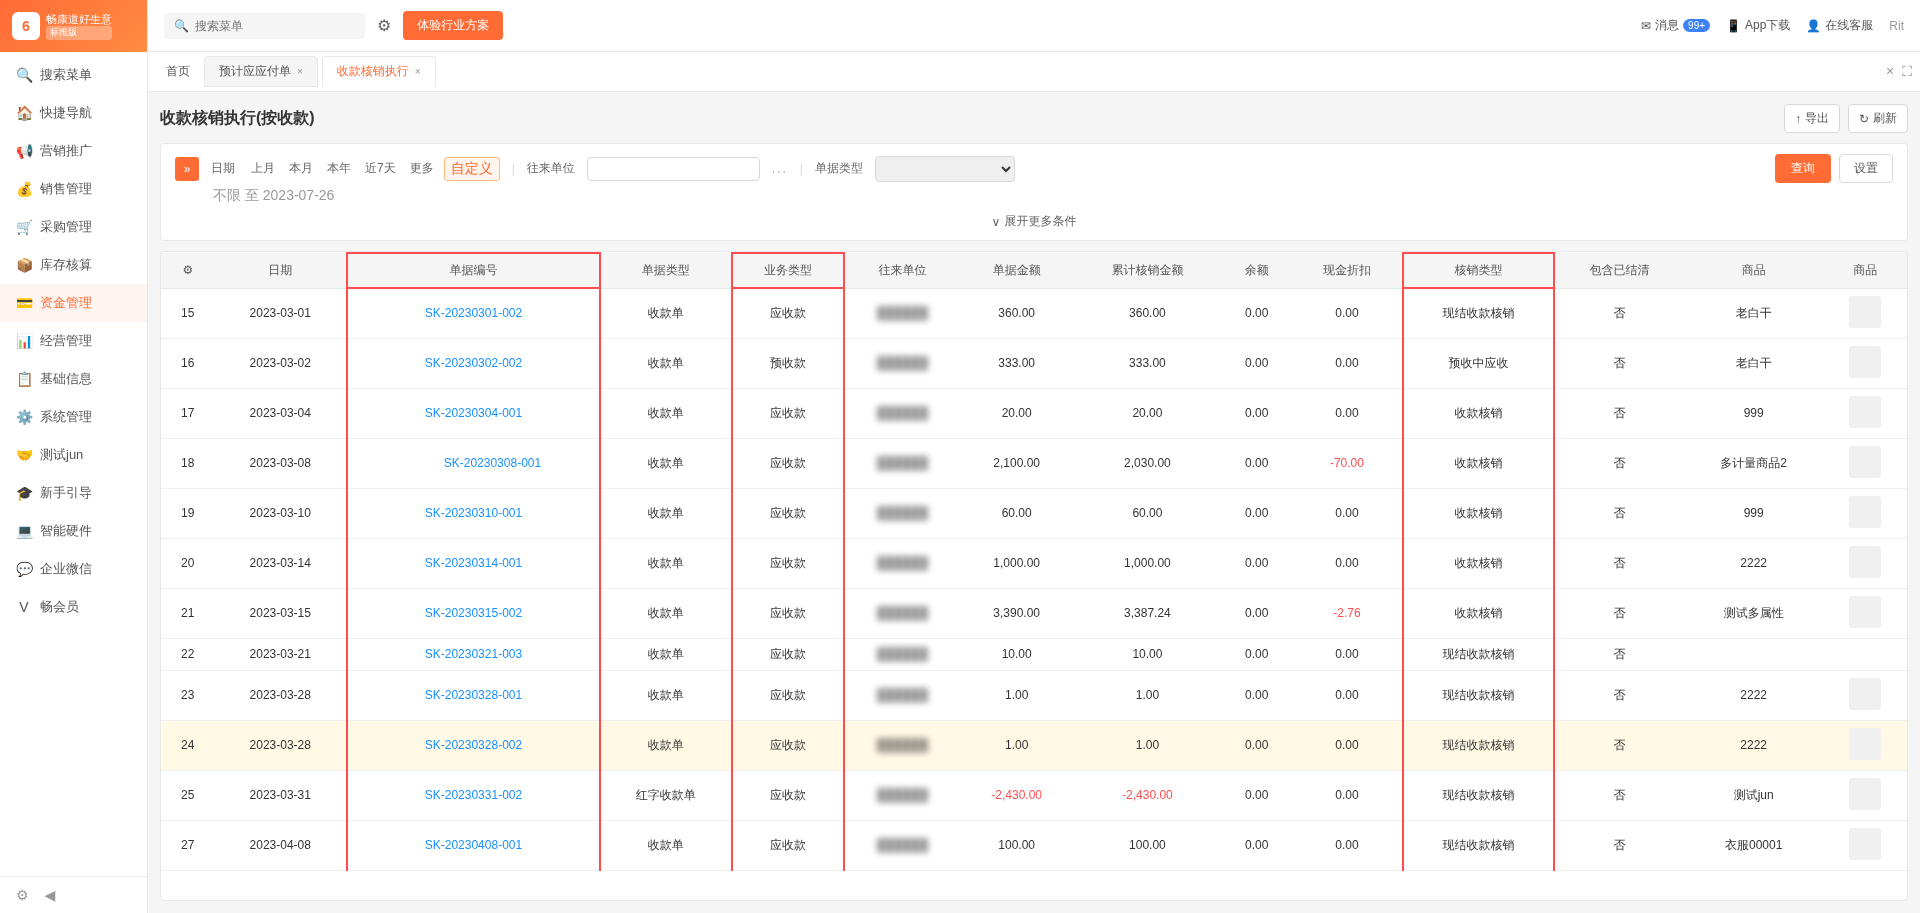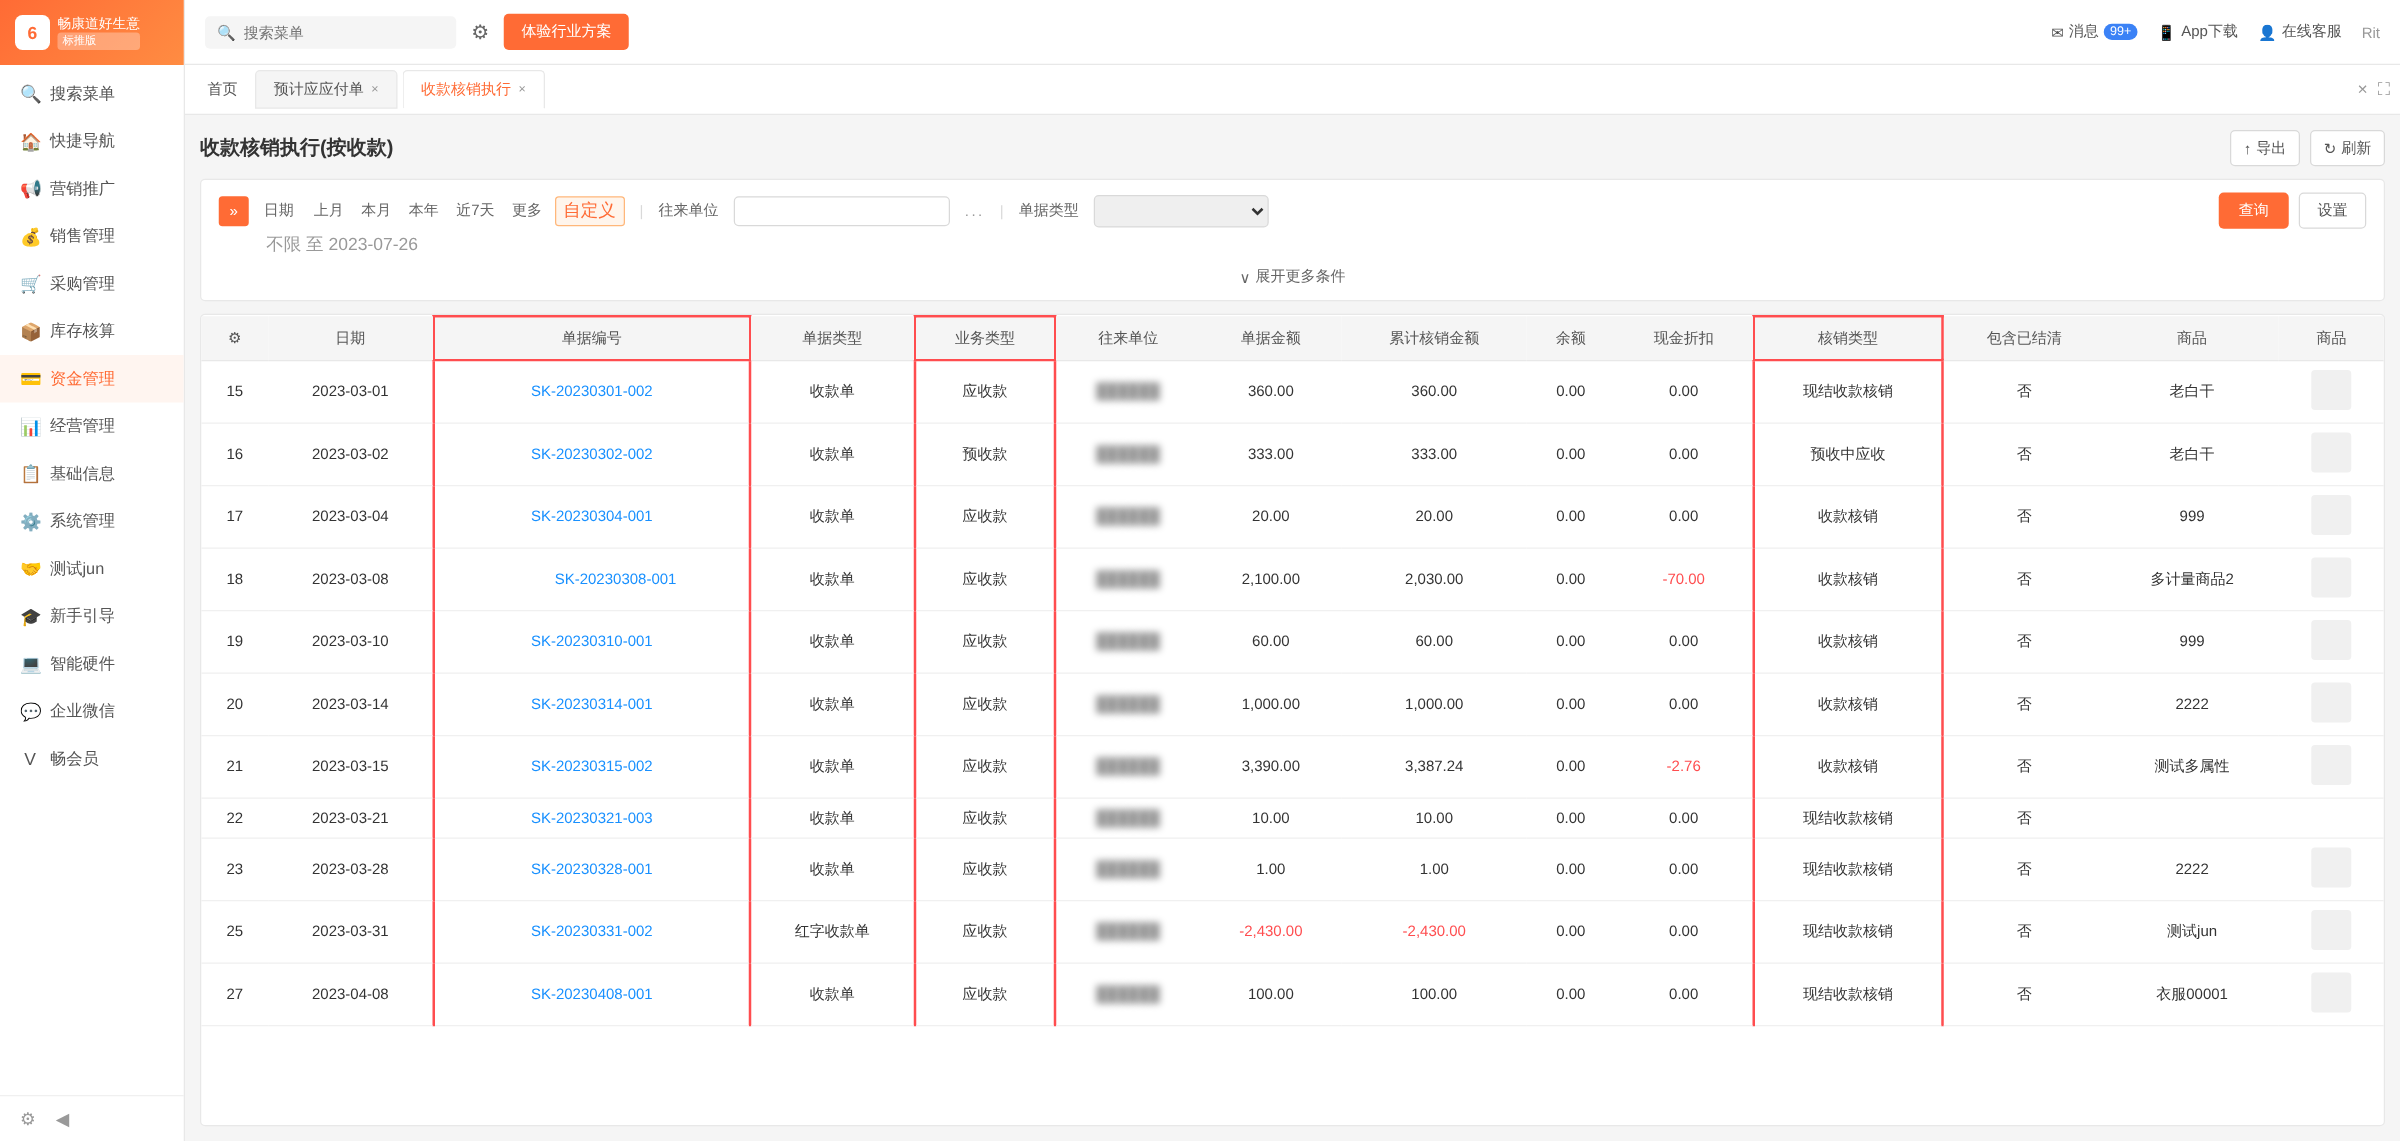--- a/index.html
+++ b/index.html
@@ -435,20 +435,38 @@
       <td><span class="blurred">██████</span></td>
       <td class="">1.00</td>
       <td class="">1.00</td>
       <td>0.00</td>
       <td class="">0.00</td>
       <td style="border-left:2px solid #ff4d4f;border-right:2px solid #ff4d4f;">现结收款核销</td>
       <td>否</td>
       <td>2222</td>
       <td><span class="img-placeholder"></span></td>
     </tr>
+            <tr class="highlighted">
+      <td>24</td>
+      <td>2023-03-28</td>
+      <td style="border-left:2px solid #ff4d4f;border-right:2px solid #ff4d4f;">
+        <a class="link-cell">SK-20230328-002</a>
+      </td>
+      <td>收款单</td>
+      <td style="border-left:2px solid #ff4d4f;border-right:2px solid #ff4d4f;">应收款</td>
+      <td><span class="blurred">██████</span></td>
+      <td class="">1.00</td>
+      <td class="">1.00</td>
+      <td>0.00</td>
+      <td class="">0.00</td>
+      <td style="border-left:2px solid #ff4d4f;border-right:2px solid #ff4d4f;">现结收款核销</td>
+      <td>否</td>
+      <td>2222</td>
+      <td><span class="img-placeholder"></span></td>
+    </tr>
             <tr>
       <td>25</td>
       <td>2023-03-31</td>
       <td style="border-left:2px solid #ff4d4f;border-right:2px solid #ff4d4f;">
         <a class="link-cell">SK-20230331-002</a>
       </td>
       <td>红字收款单</td>
       <td style="border-left:2px solid #ff4d4f;border-right:2px solid #ff4d4f;">应收款</td>
       <td><span class="blurred">██████</span></td>
       <td class="negative">-2,430.00</td>

